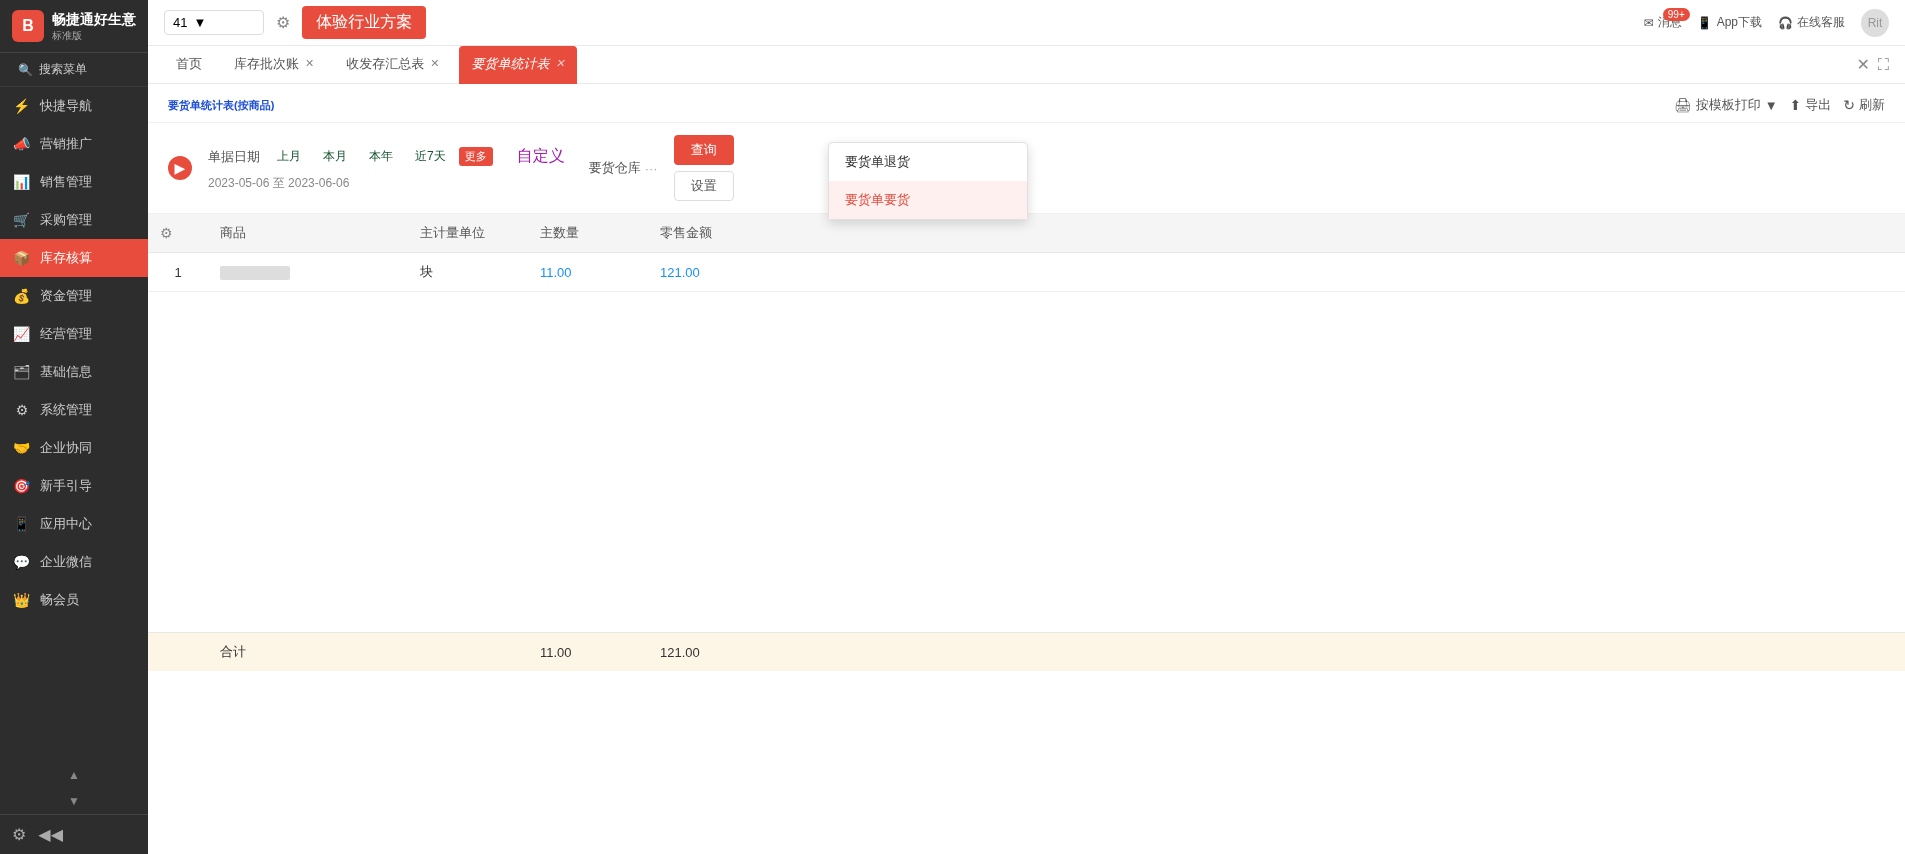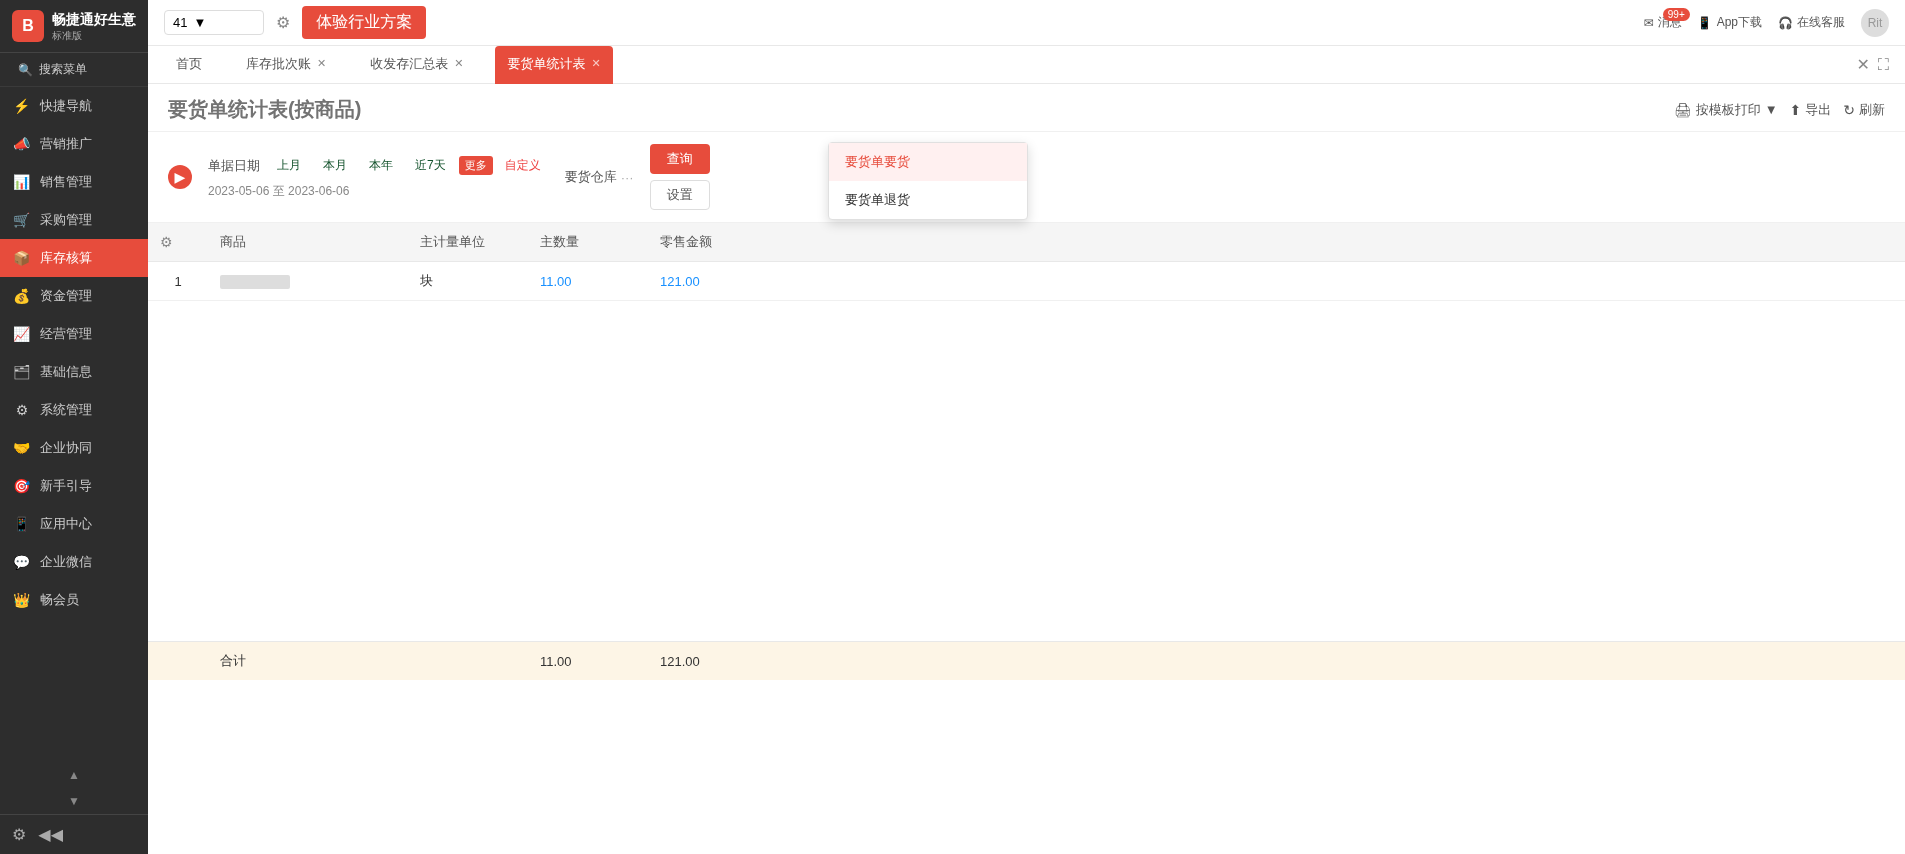--- a/index.html
+++ b/index.html
@@ -169,39 +169,40 @@
 
     
     .tabs-bar {
       background: white;
       display: flex;
       align-items: center;
       padding: 0 16px;
       border-bottom: 1px solid #e8e8e8;
       height: 38px;
       flex-shrink: 0;
-      gap: 20px;
+      gap: 8px;
     }
     .tab-item {
       display: flex;
       align-items: center;
       padding: 0 12px;
       height: 38px;
       cursor: pointer;
       color: #555;
       font-size: 13px;
       border-bottom: 2px solid transparent;
       gap: 6px;
       white-space: nowrap;
     }
     .tab-item.active {
       background: #e74c3c;
       color: white;
       border-radius: 4px 4px 0 0;
       border-bottom: 2px solid #e74c3c;
+      font-style: italic;
     }
     .tab-close {
       font-size: 11px;
       opacity: 0.7;
     }
     .tabs-bar-right {
       margin-left: auto;
       display: flex;
       align-items: center;
       gap: 8px;
@@ -230,23 +231,23 @@
 
     
     .page-header {
       display: flex;
       align-items: center;
       justify-content: space-between;
       padding: 12px 20px 8px;
       border-bottom: 1px solid #f0f0f0;
     }
     .page-title {
-      font-size: 20px;
+      font-size: 11px;
       font-weight: bold;
-      color: #737373;
+      color: #1d4ed8;
     }
     .page-actions {
       display: flex;
       align-items: center;
       gap: 12px;
     }
     .action-btn {
       display: flex;
       align-items: center;
       gap: 4px;
@@ -304,22 +305,23 @@
       color: white;
       border-radius: 3px;
       padding: 2px 6px;
       font-size: 11px;
       cursor: pointer;
     }
     .date-custom-btn {
       padding: 2px 8px;
       border-radius: 3px;
       cursor: pointer;
-      font-size: 12px;
-      color: #ef4444;
+      font-size: 16px;
+      color: #a21caf;
+      margin-left: 12px;
     }
     .date-range-text {
       color: #888;
       font-size: 12px;
       margin-top: 6px;
     }
     .filter-date-group {
       display: flex;
       flex-direction: column;
     }
@@ -650,25 +652,25 @@
           <span class="warehouse-more-icon">···</span>
         </div>
 
         <div class="filter-buttons">
           <button class="query-btn">查询</button>
           <button class="settings-btn">设置</button>
         </div>
       </div>
 
       <div class="dropdown-popup">
+        <div class="dropdown-option">
+          <span>要货单退货</span>
+        </div>
         <div class="dropdown-option selected">
           <span>要货单要货</span>
-        </div>
-        <div class="dropdown-option">
-          <span>要货单退货</span>
         </div>
       </div>
 
       <div class="table-container">
         <table>
           <thead>
             <tr>
               <th style="width:60px;">
                 <span class="table-settings-icon">⚙</span>
               </th>

